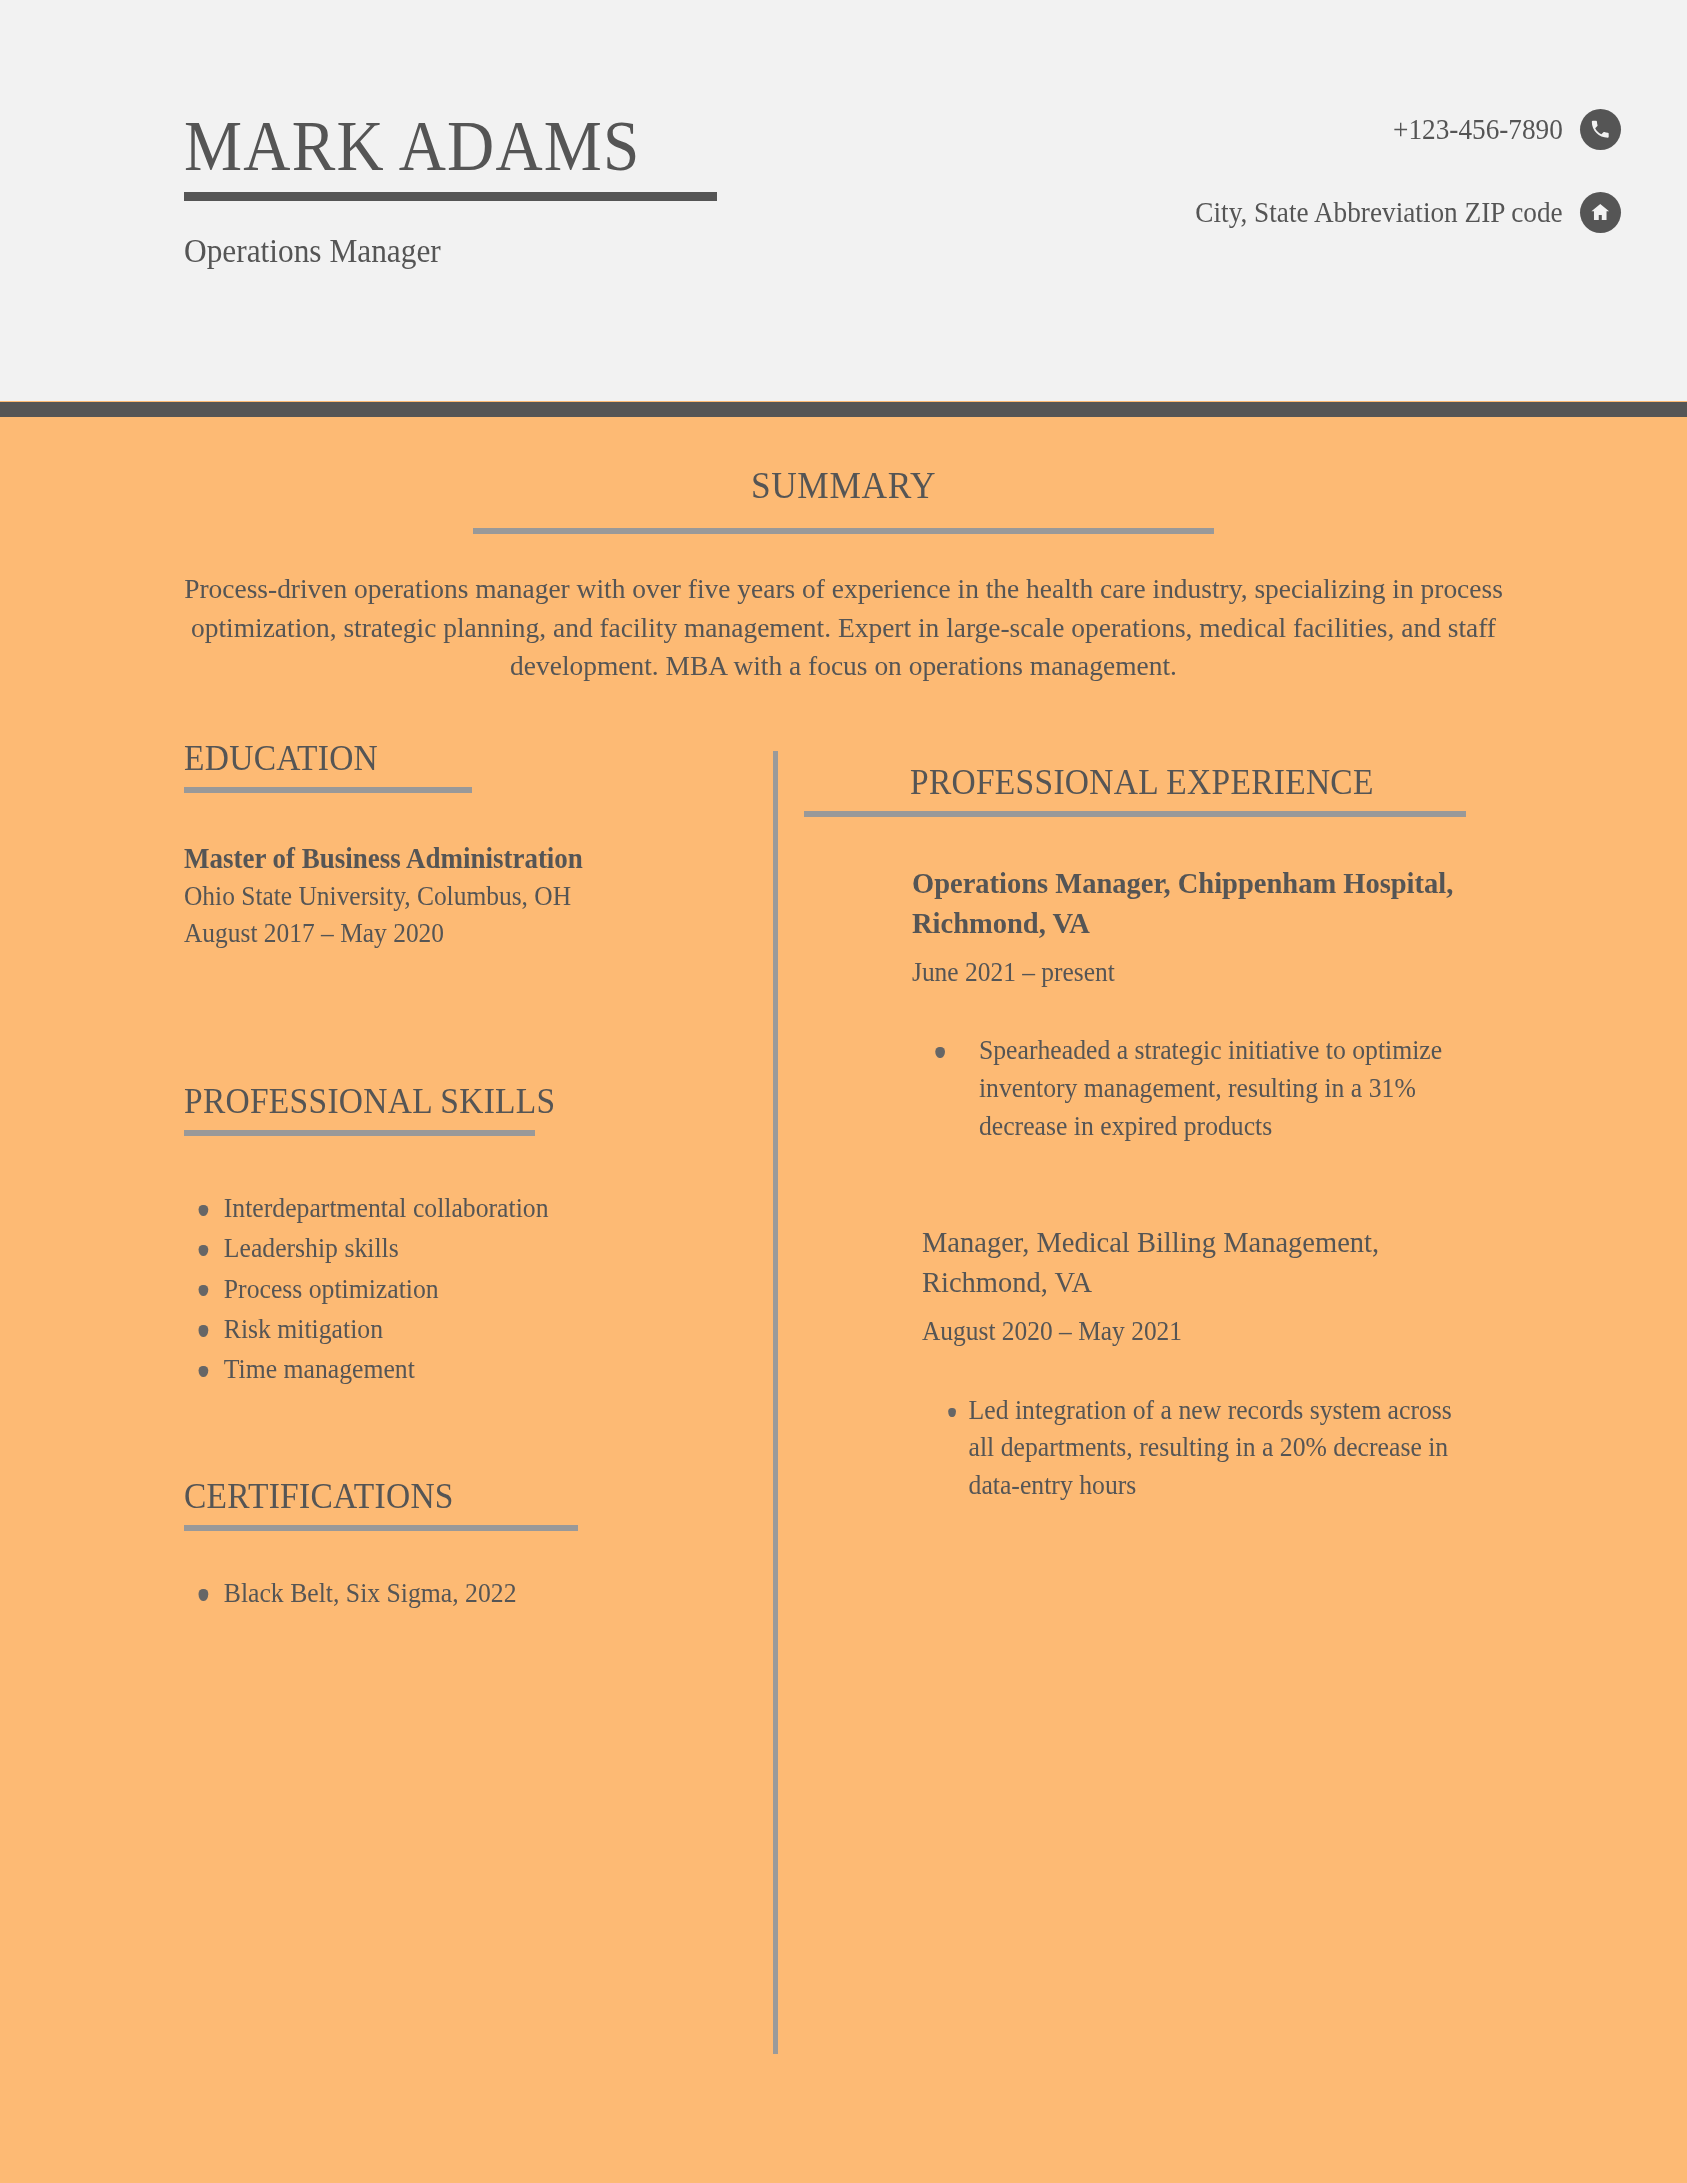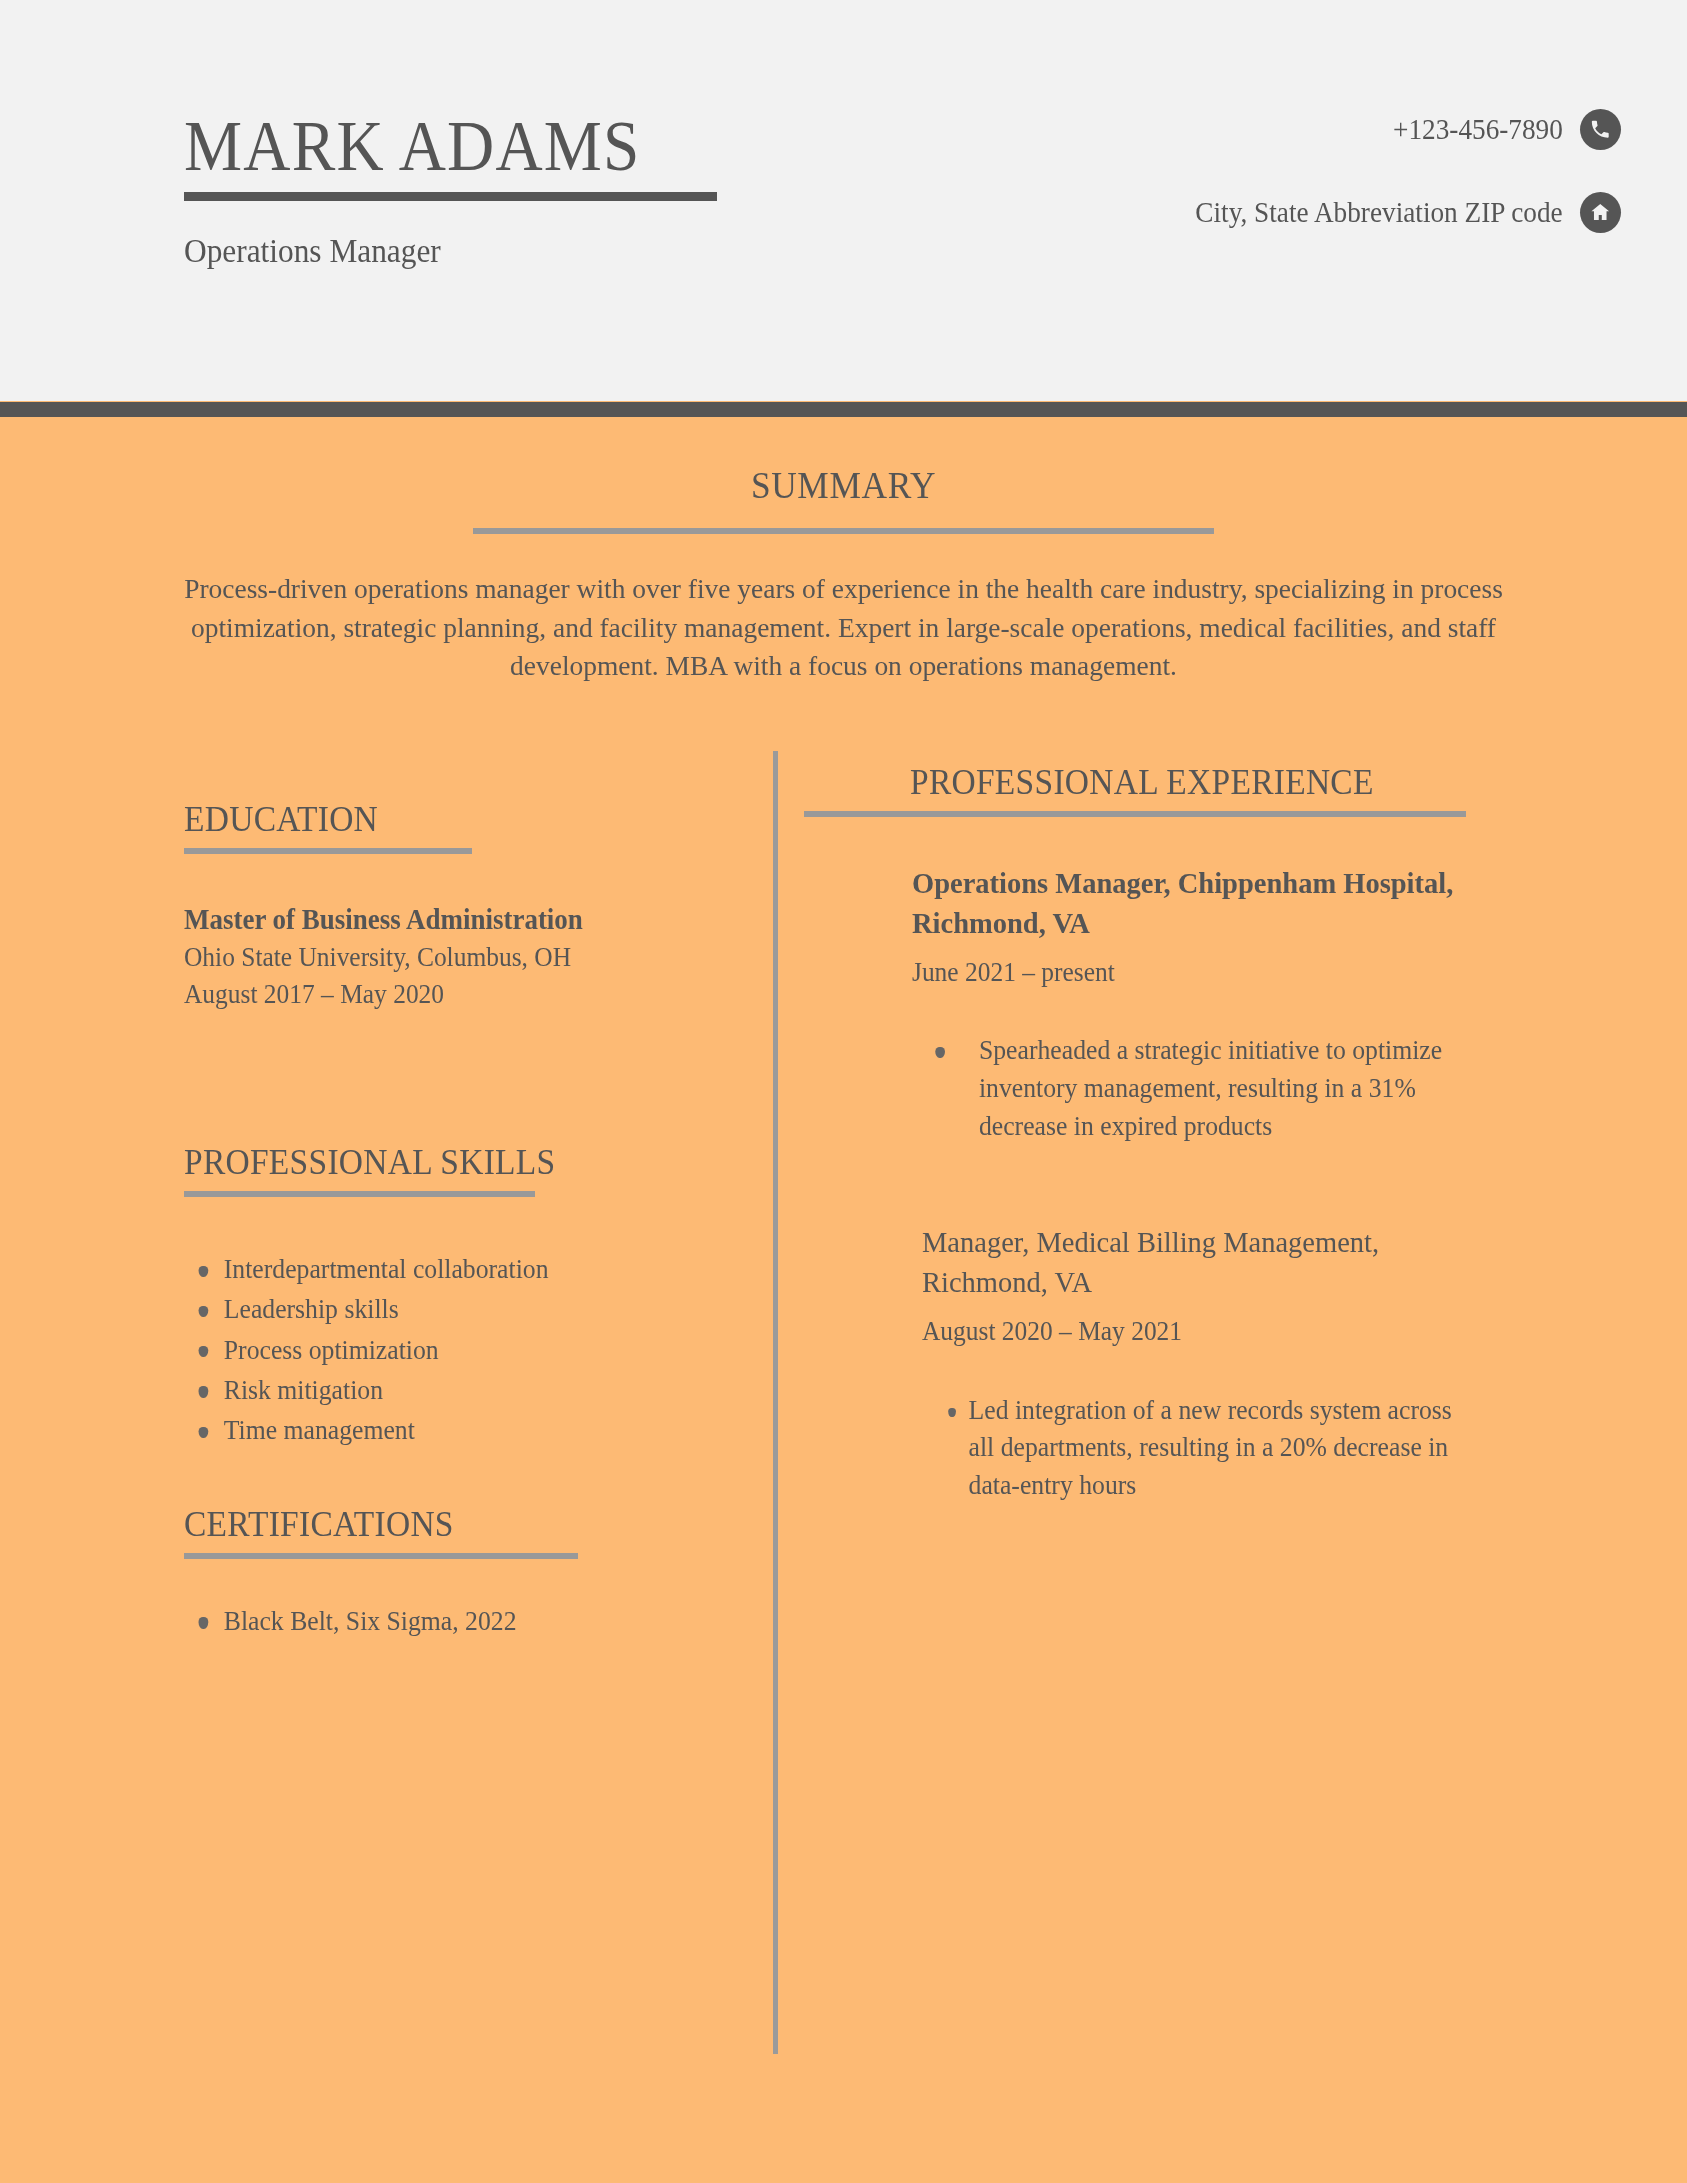--- a/index.html
+++ b/index.html
@@ -137,21 +137,21 @@
     left: 773px;
     top: 751px;
     width: 4.6px;
     height: 1303px;
     background: #9a9a9a;
   }
 
   .col-left {
     position: absolute;
     left: 184px;
-    top: 801px;
+    top: 740px;
     width: 549px;
   }
   .col-right {
     position: absolute;
     left: 860px;
     top: 764px;
     width: 622px;
   }
 
   .sec-heading {
@@ -334,21 +334,21 @@
       <div class="sec-rule" style="width:351px;"></div>
       <ul class="bullets" style="margin-top:54px;">
         <li>Interdepartmental collaboration</li>
         <li>Leadership skills</li>
         <li>Process optimization</li>
         <li>Risk mitigation</li>
         <li>Time management</li>
       </ul>
     </div>
 
-    <div style="margin-top:56px;">
+    <div style="margin-top:89px;">
       <div class="sec-heading">CERTIFICATIONS</div>
       <div class="sec-rule" style="width:394px;"></div>
       <ul class="bullets" style="margin-top:44px;">
         <li>Black Belt, Six Sigma, 2022</li>
       </ul>
     </div>
 
   </div>
 
   <div class="col-right">

